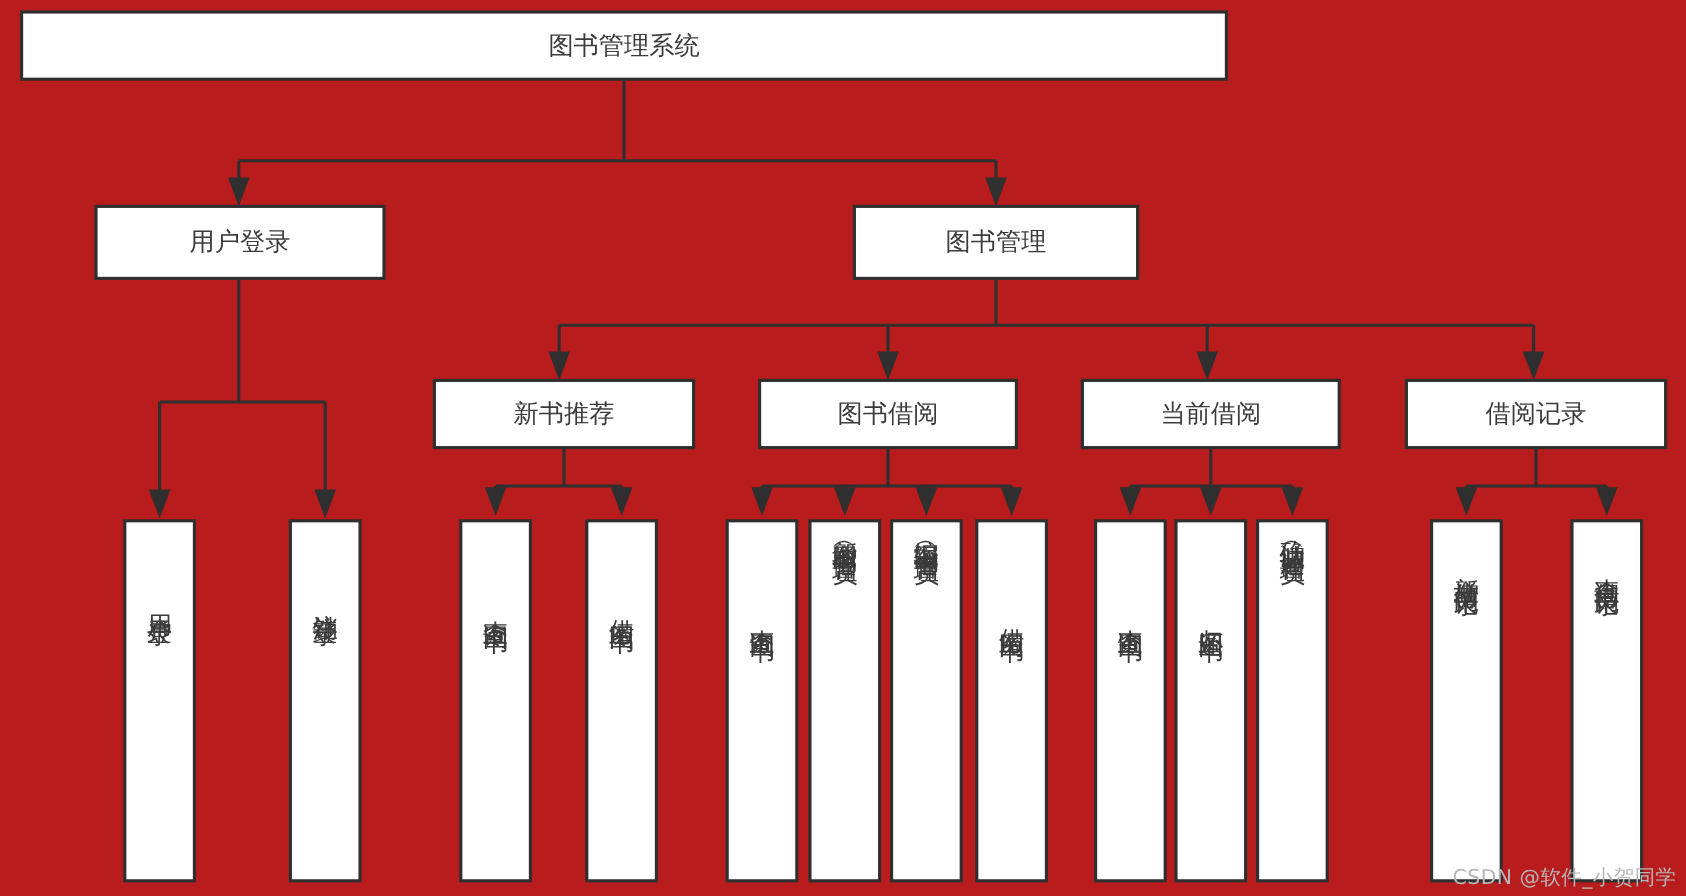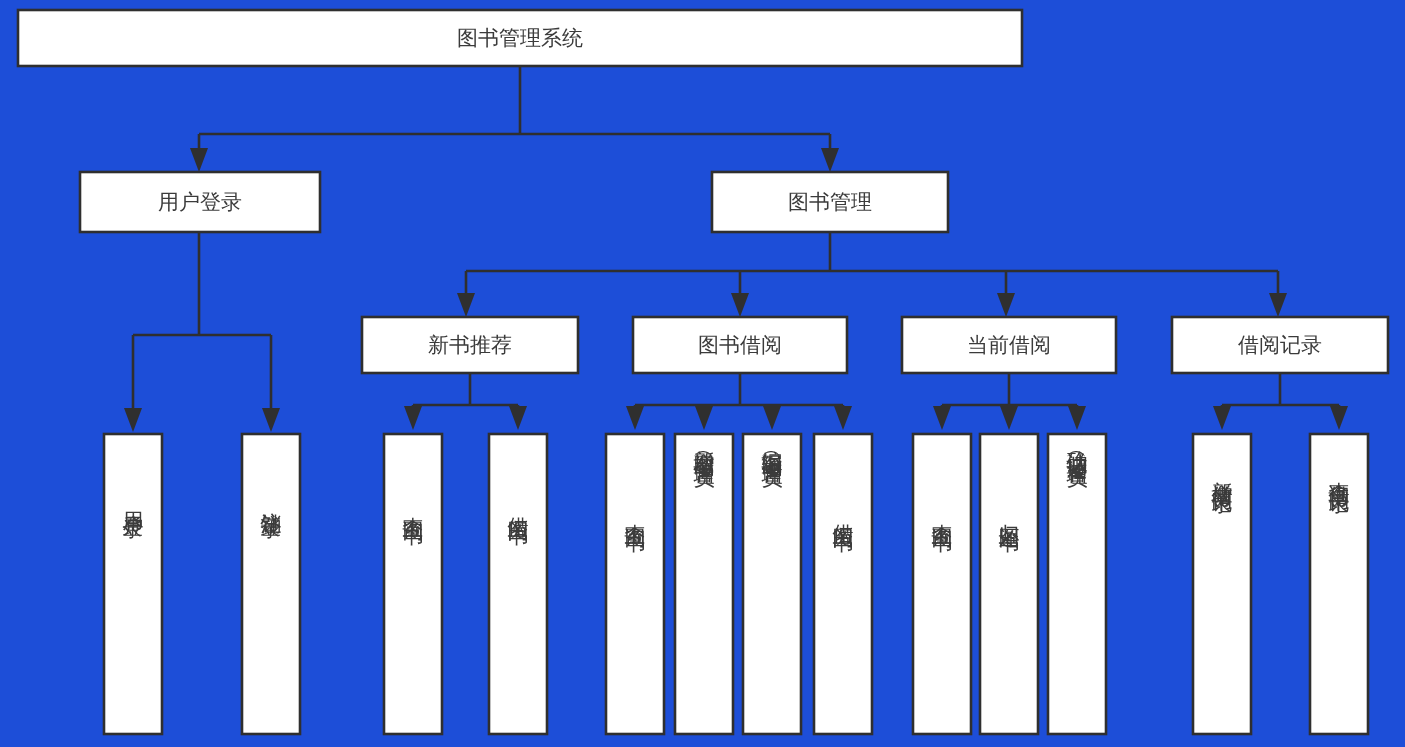--- a/index.html
+++ b/index.html
@@ -11,21 +11,21 @@
   body {
     width: 1405px;
     height: 747px;
     overflow: hidden;
     font-family: "DejaVu Sans", "Liberation Sans", sans-serif;
   }
   #diagram-root {
     position: relative;
     width: 1405px;
     height: 747px;
-    background: #1d4ed8;
+    background: #b91c1c;
   }
   svg#tree-canvas {
     position: absolute;
     left: 0;
     top: 0;
     width: 1405px;
     height: 747px;
     display: block;
   }
   .node-box {
@@ -244,14 +244,15 @@
       <text class="node-label-v" x="1222" y="472">新增借阅记录</text>
     </g>
 
     <g>
       <rect class="node-box" x="1310" y="434" width="58" height="300"></rect>
       <text class="node-label-v" x="1339" y="472">查询借阅记录</text>
     </g>
 
   </svg>
 
+  <div class="watermark">CSDN @软件_小贺同学</div>
 
 </div>
 
 </body></html>

